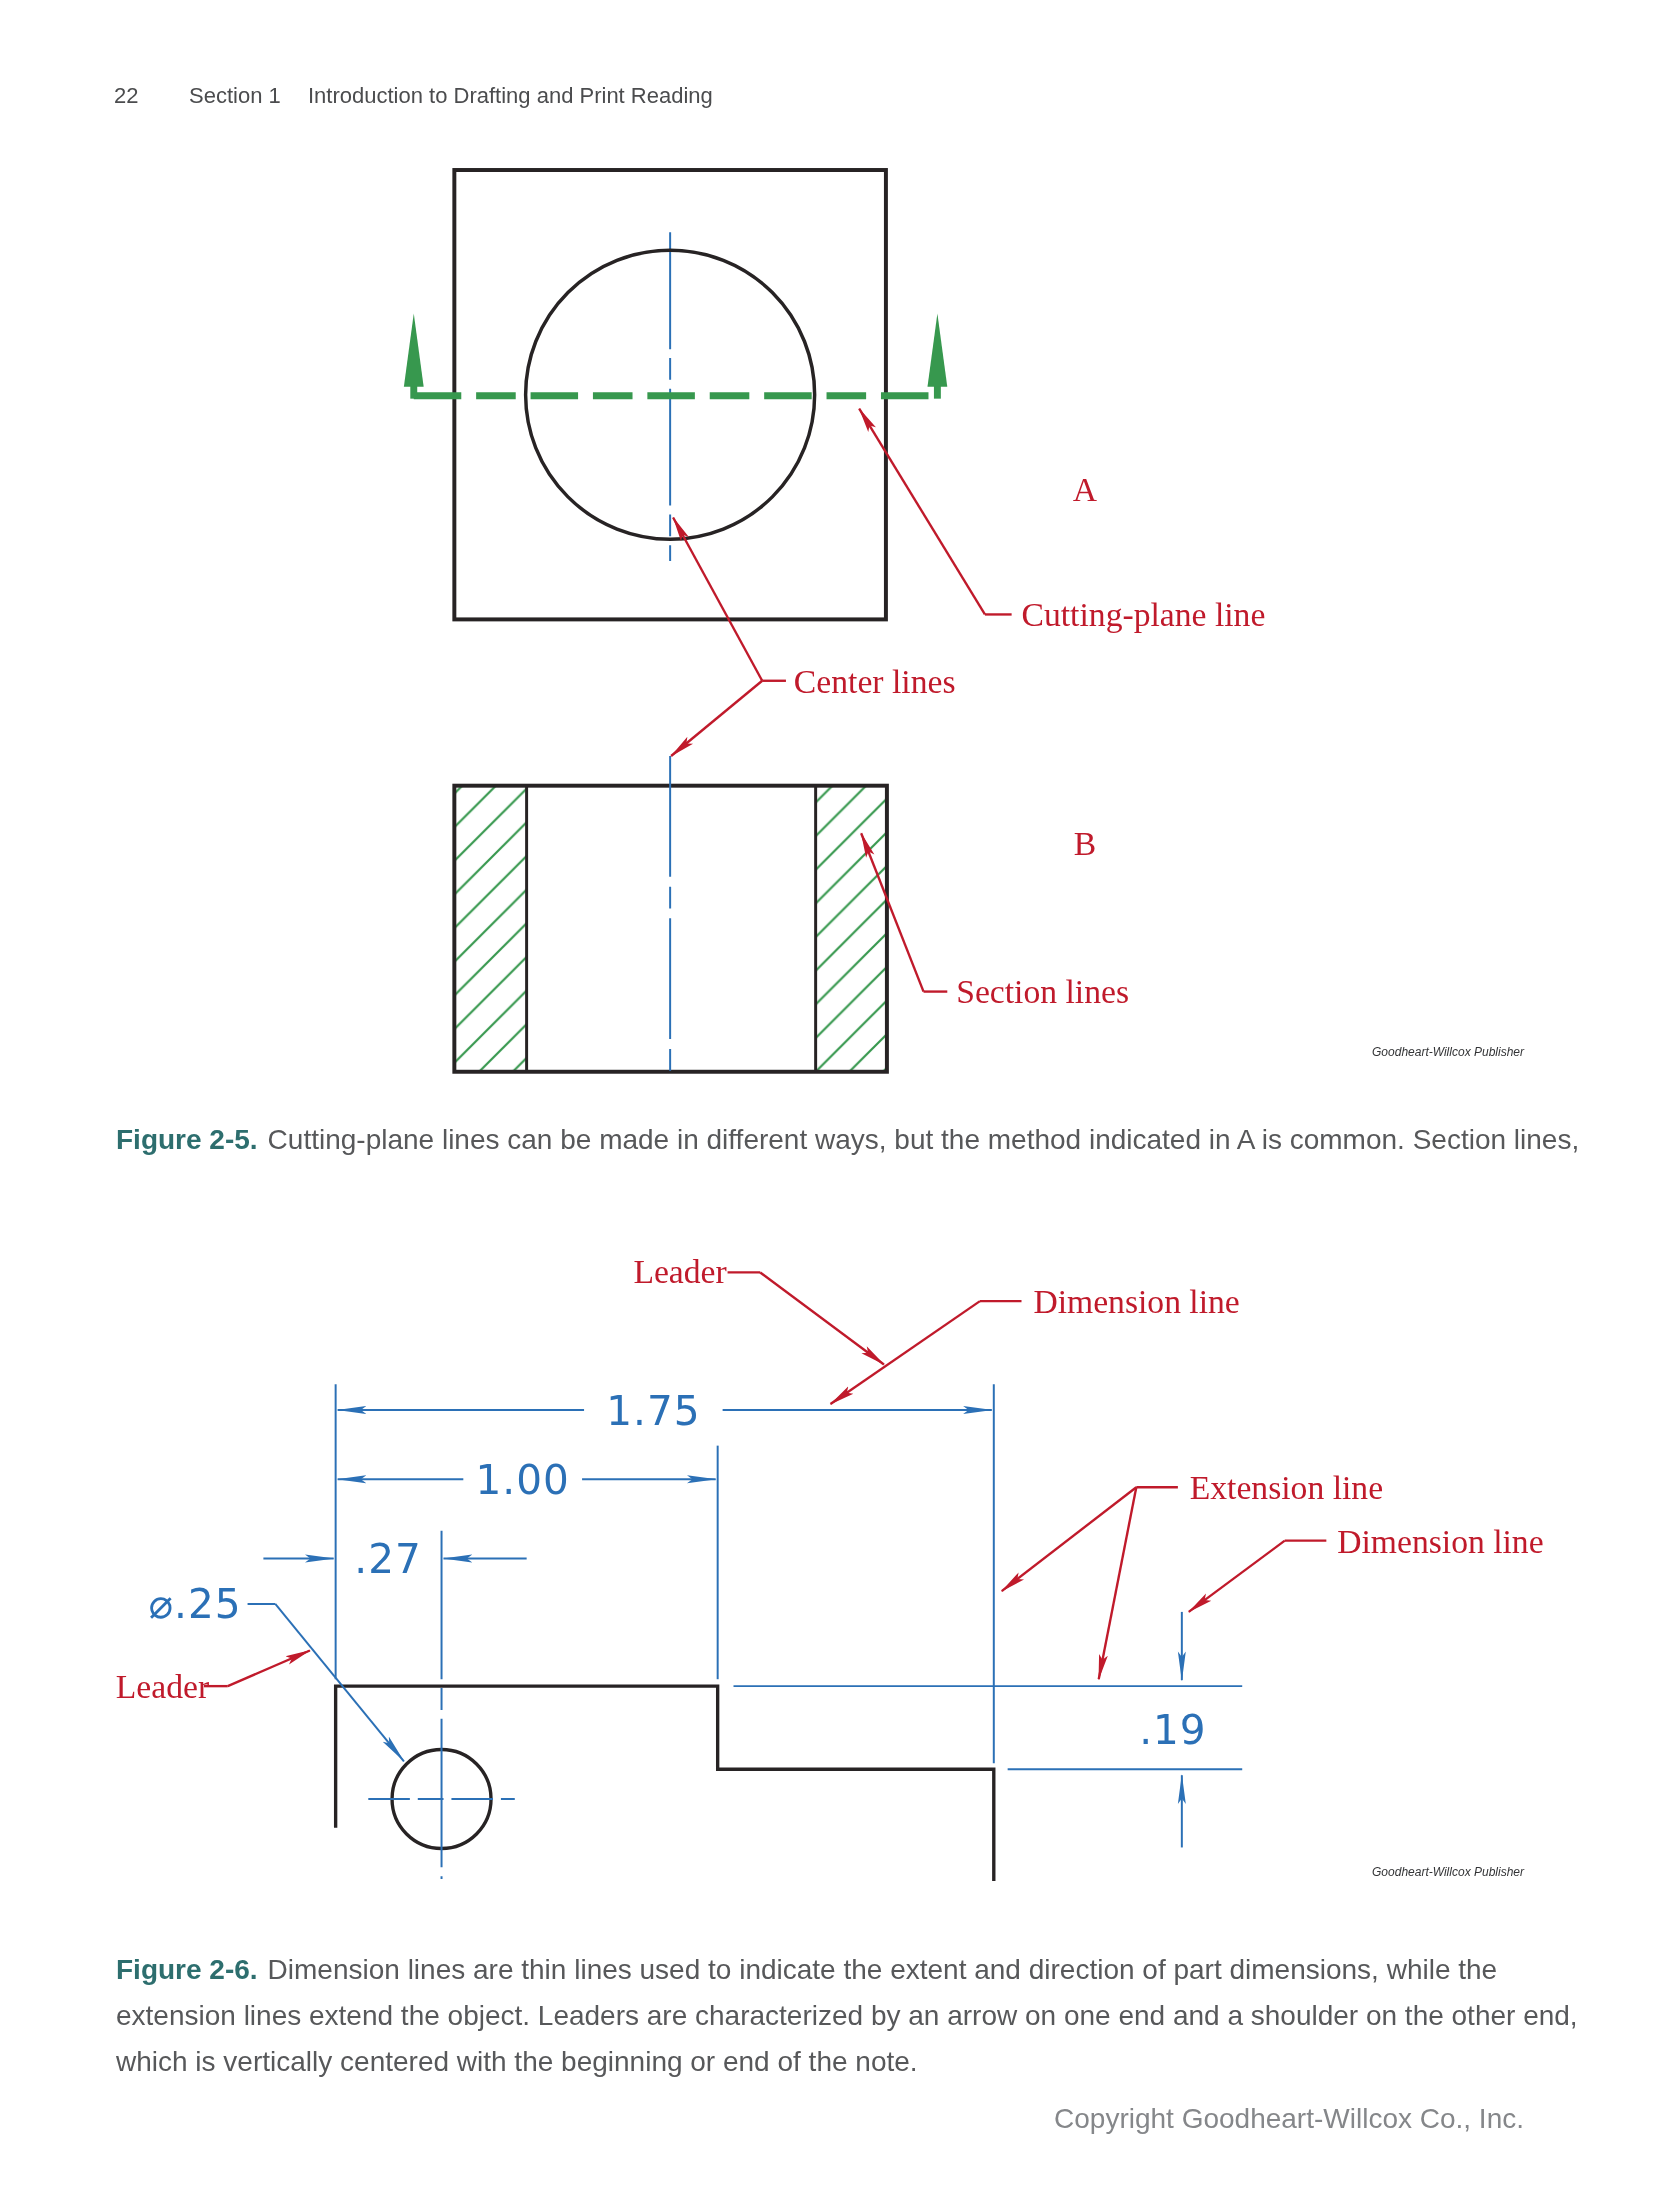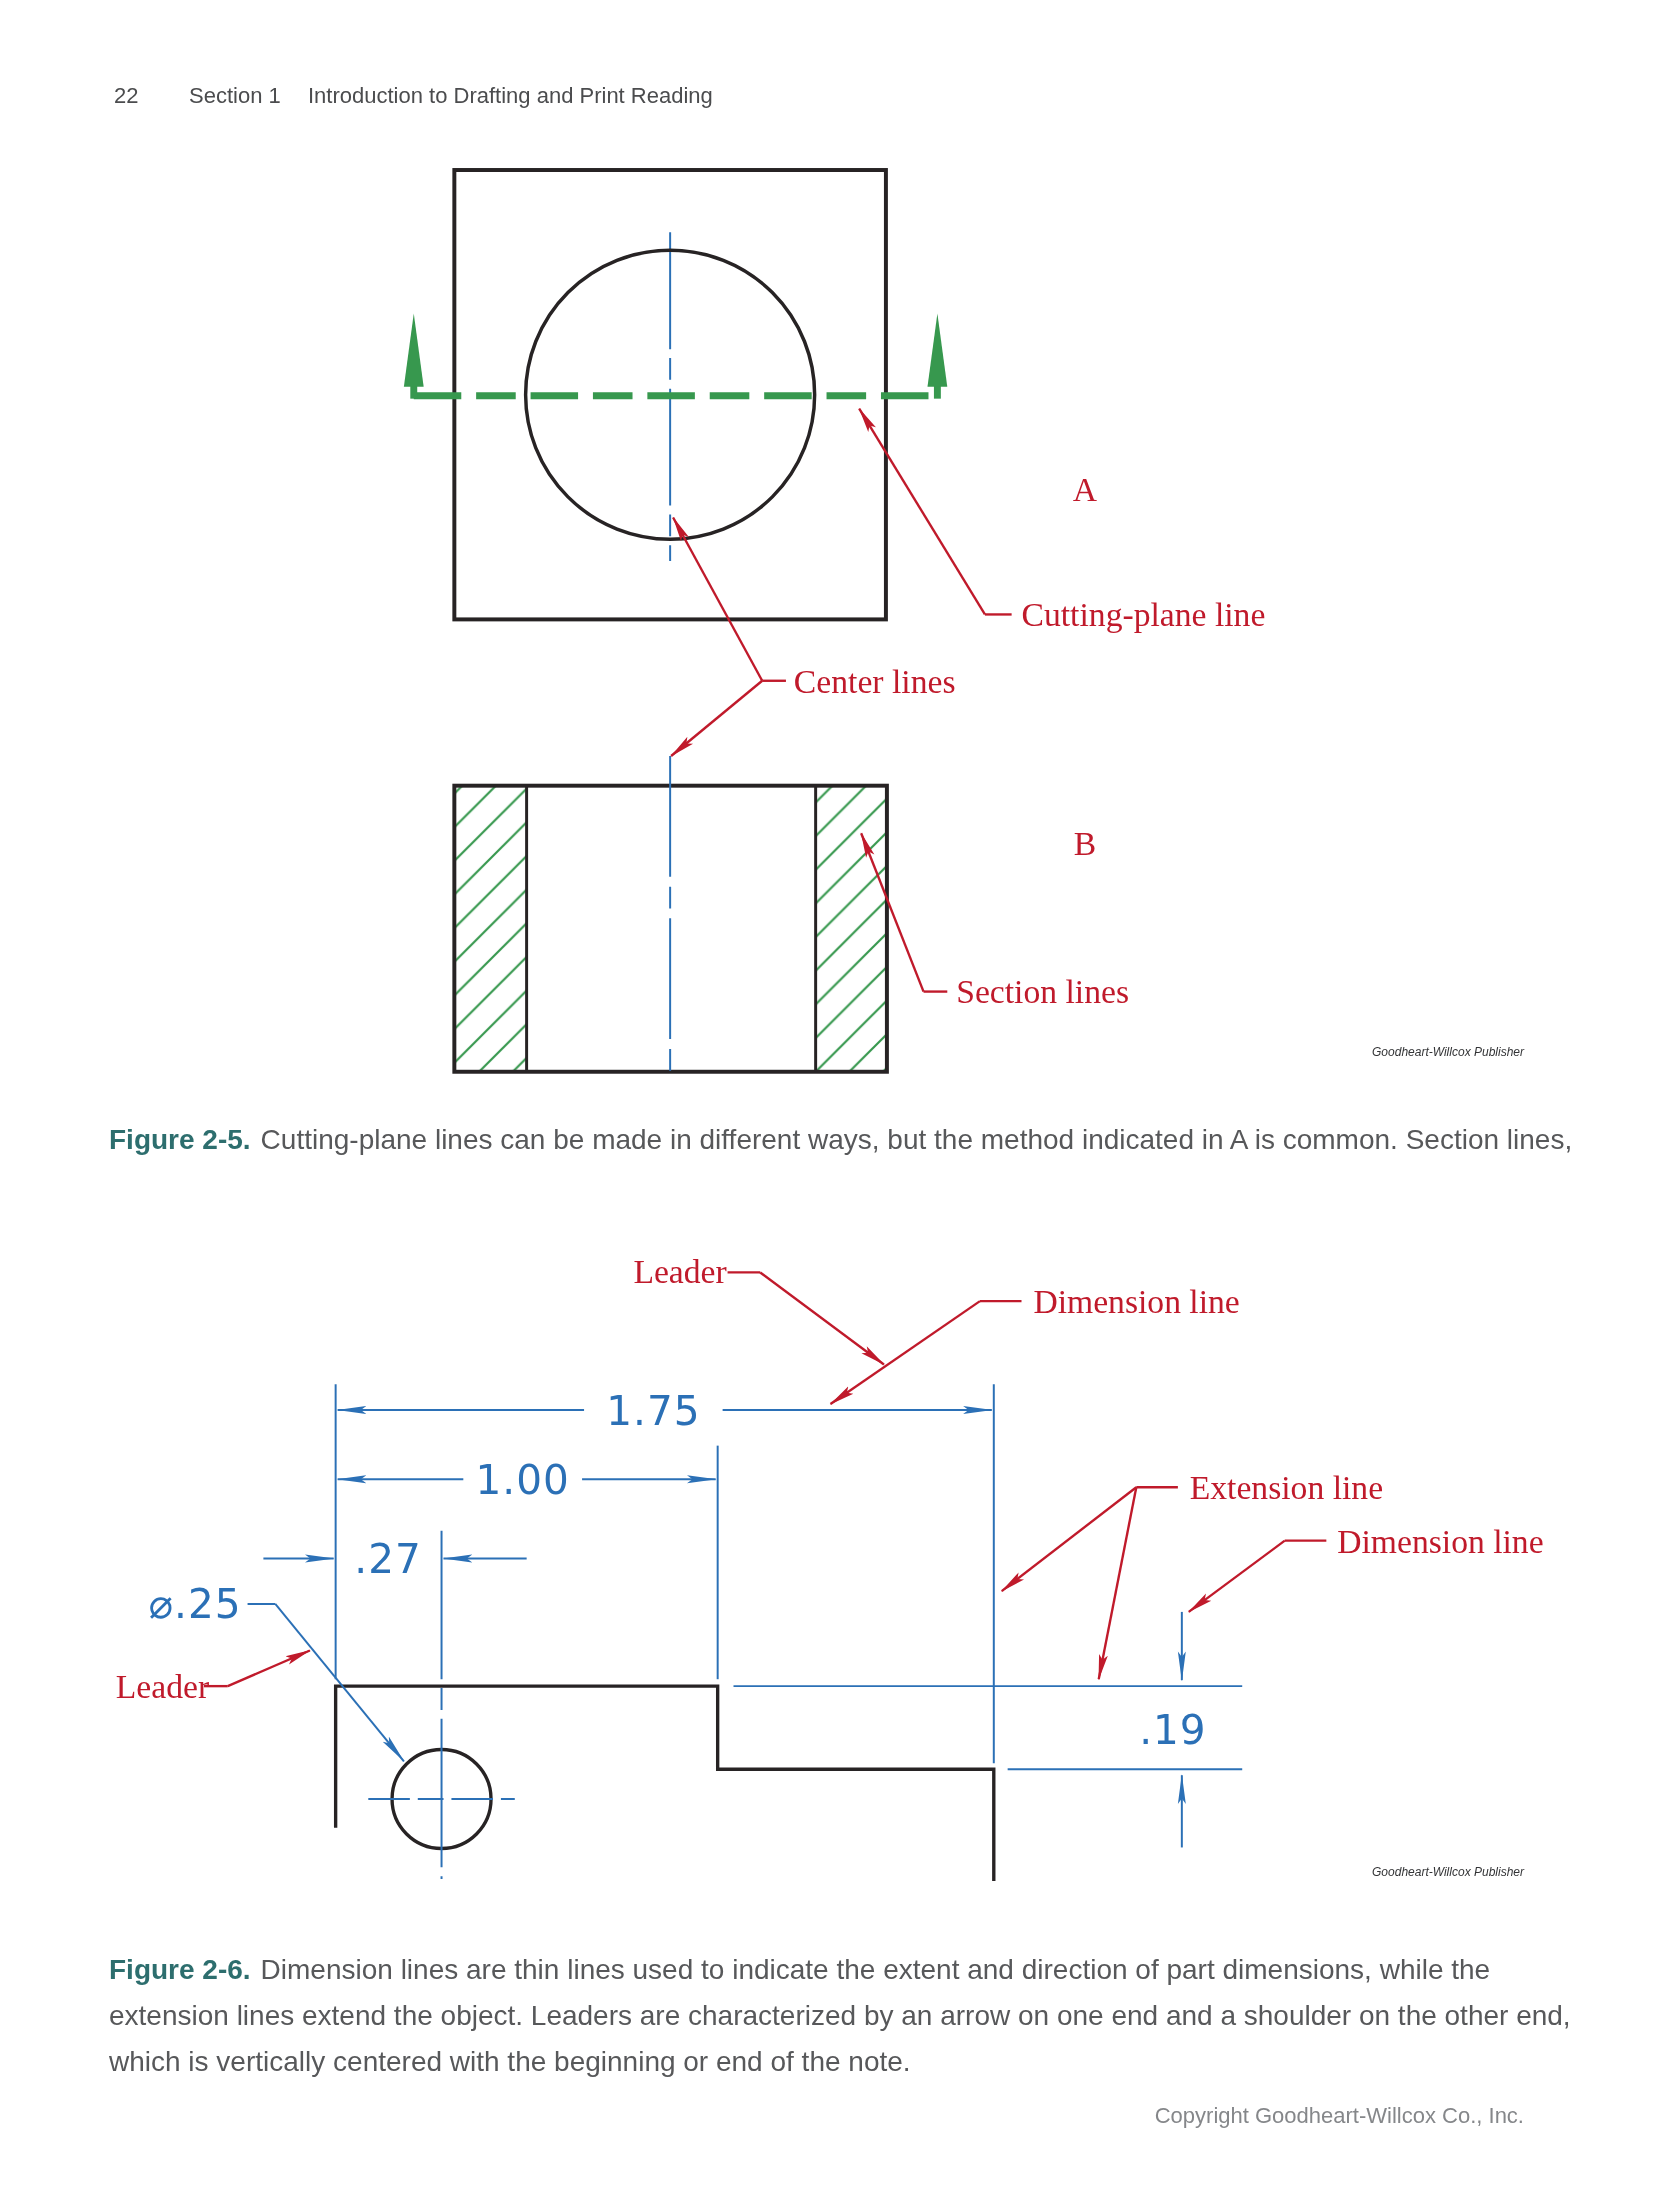--- a/index.html
+++ b/index.html
@@ -8,28 +8,28 @@
   
   .pagehead{top:83px;left:114px;font-size:22px;color:#4b4c4e;}
   .pagehead span{display:inline-block;}
   .pg-num{width:75px;}
   .pg-sec{width:119px;}
   
   .credit{font-family:"Liberation Sans",sans-serif;font-style:italic;font-size:12px;color:#333436;right:133px;text-align:right;}
   .credit1{top:1045px;}
   .credit2{top:1865px;}
   
-  .caption{left:109px;width:1505px;font-size:28px;line-height:46px;color:#57585a;}
+  .caption{left:116px;width:1505px;font-size:28px;line-height:46px;color:#57585a;}
   .cap1{top:1089px;}
   .cap2{top:1919px;}
   .caplead{font-weight:bold;color:#2d6e6e;padding-right:10px;}
   .capline{display:block;}
   .capfirst{display:inline;}
   
-  .copyright{right:133px;top:2103px;font-size:22px;color:#85878a;}
+  .copyright{right:133px;top:2103px;font-size:28px;color:#85878a;}
   svg text{font-kerning:none;}
   .redlbl{font-family:"Liberation Serif",serif;font-size:34px;fill:#c01a2b;}
   .bluedim{font-family:"DejaVu Sans",sans-serif;font-size:41px;fill:#2b70b6;letter-spacing:1px;}
 </style>
 </head>
 <body>
 
 <div class="abs pagehead">
   <span class="pg-num">22</span><span class="pg-sec">Section 1</span><span>Introduction to Drafting and Print Reading</span>
 </div>

